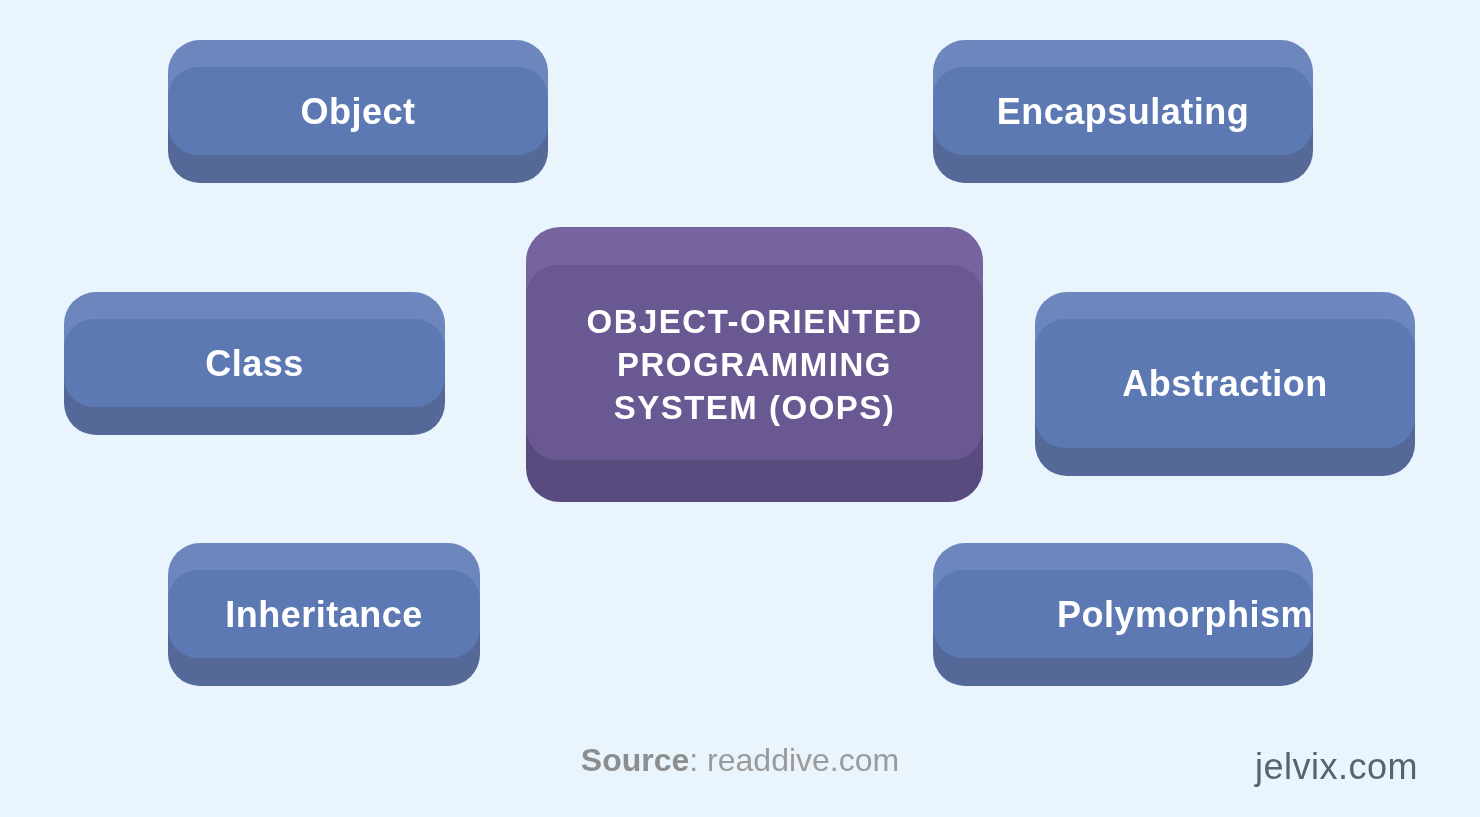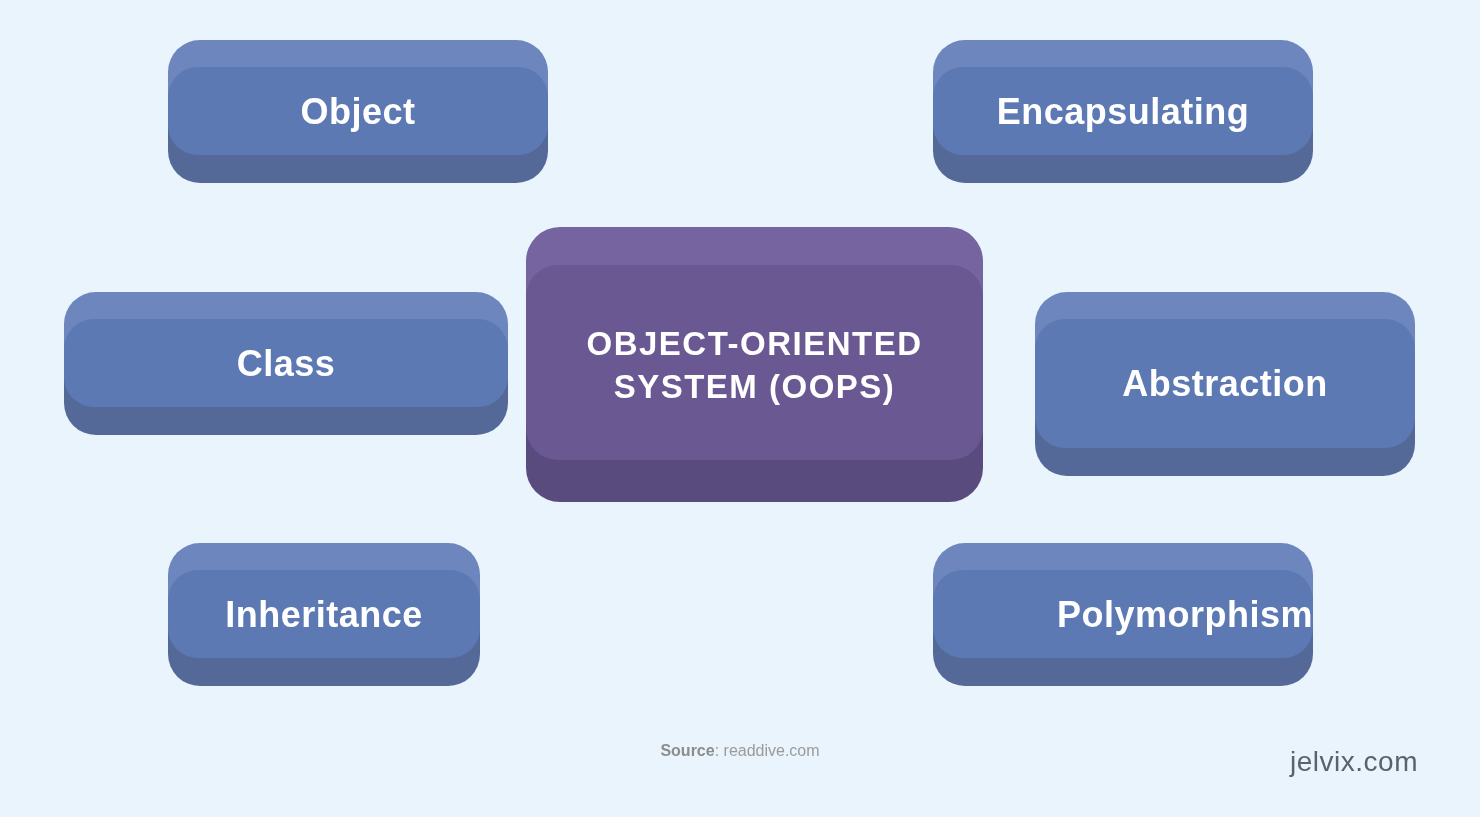--- a/index.html
+++ b/index.html
@@ -64,21 +64,21 @@
     font-weight: bold;
     font-size: 33px;
     line-height: 43px;
     letter-spacing: 1.5px;
     text-align: center;
   }
 
   
   .pos-object        { left: 168px;  top: 40px;  width: 380px; height: 143px; }
   .pos-encapsulating { left: 933px;  top: 40px;  width: 380px; height: 143px; }
-  .pos-class         { left: 64px;   top: 292px; width: 444px; height: 143px; }
+  .pos-class         { left: 64px;   top: 292px; width: 381px; height: 143px; }
   .pos-abstraction   { left: 1035px; top: 292px; width: 380px; height: 184px; }
   .pos-inheritance   { left: 168px;  top: 543px; width: 312px; height: 143px; }
   .pos-polymorphism  { left: 933px;  top: 543px; width: 380px; height: 143px; justify-content: flex-end; }
   .pos-center        { left: 526px;  top: 227px; width: 457px; height: 275px; }
 
   
   .logo {
     position: absolute;
     left: 56px;
     top: 728px;
@@ -87,32 +87,32 @@
     font-size: 43px;
     letter-spacing: 3px;
     color: var(--logo-color, #44515d);
   }
   .source-line {
     position: absolute;
     left: 0;
     width: 100%;
     top: 742px;
     text-align: center;
-    font-size: 16px;
+    font-size: 32px;
     color: var(--source-color, #9b9b9b);
   }
   .source-line .src-label {
     font-weight: bold;
     color: var(--source-label-color, #8d8d8d);
   }
   .website {
     position: absolute;
     right: 62px;
     top: 746px;
-    font-size: 28px;
+    font-size: 36px;
     letter-spacing: 0.5px;
     color: var(--website-color, #59636d);
   }
 </style>
 </head>
 <body>
 
 <div class="canvas">
 
   <div class="node blue pos-object">
@@ -135,20 +135,21 @@
     <span class="node-label">Inheritance</span>
   </div>
 
   <div class="node blue pos-polymorphism">
     <span class="node-label">Polymorphism</span>
   </div>
 
   <div class="node purple pos-center">
     <div class="center-text">
       <div>OBJECT-ORIENTED</div>
+      <div>PROGRAMMING</div>
       <div>SYSTEM (OOPS)</div>
     </div>
   </div>
 
 
   <div class="source-line">
     <span class="src-label">Source</span><span>: readdive.com</span>
   </div>
 
   <div class="website">jelvix.com</div>

